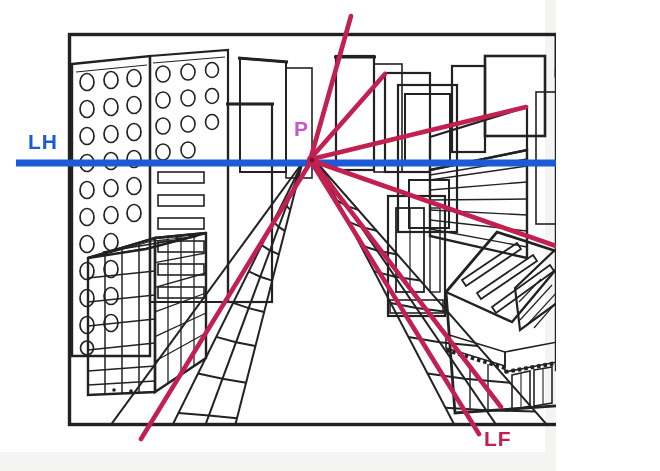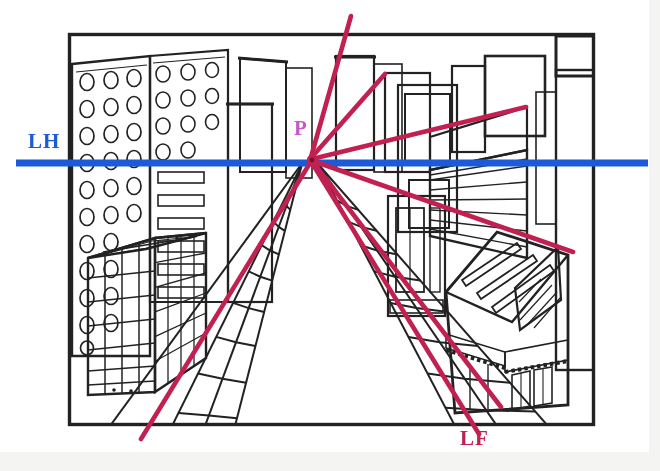--- a/index.html
+++ b/index.html
@@ -1,25 +1,25 @@
 <!DOCTYPE html>
 <html style="--horizon-line: #1d5ad8; --vanishing-lines: #c22050; --point-label: #c558cd; --ink: #222222; --paper: #ffffff; --margin: #f4f4f2;"><head>
 <meta charset="utf-8">
 <style>
   html,body{margin:0;padding:0;background:#ffffff;}
-  .stage{position:relative;width:660px;height:471px;background:var(--paper,#fff);overflow:hidden;
-         font-family:Liberation Serif, serif;}
+  .stage{position:relative;width:556px;height:471px;background:var(--paper,#fff);overflow:hidden;
+         font-family:Liberation Sans, sans-serif;}
   .margin-right{position:absolute;right:0;top:0;width:11px;height:100%;background:var(--margin,#f4f4f2);}
   .margin-bottom{position:absolute;left:0;top:452px;width:100%;height:19px;background:var(--margin,#f4f4f2);}
   svg{position:absolute;left:0;top:0;}
   .ink{stroke:var(--ink,#222);fill:none;}
   .lbl{position:absolute;font-weight:bold;font-size:21px;letter-spacing:1px;line-height:1;}
   .lbl-lh{left:28px;top:131px;color:var(--horizon-line,#1d5ad8);}
   .lbl-p{left:294px;top:118px;color:var(--point-label,#c558cd);}
-  .lbl-lf{left:460px;top:428px;color:var(--vanishing-lines,#c22050);}
+  .lbl-lf{left:484px;top:428px;color:var(--vanishing-lines,#c22050);}
 </style>
 </head>
 <body>
 
 <div class="stage">
   <div class="margin-right"></div>
   <div class="margin-bottom"></div>
 
   <svg width="660" height="471" viewBox="0 0 660 471">
     <defs>

